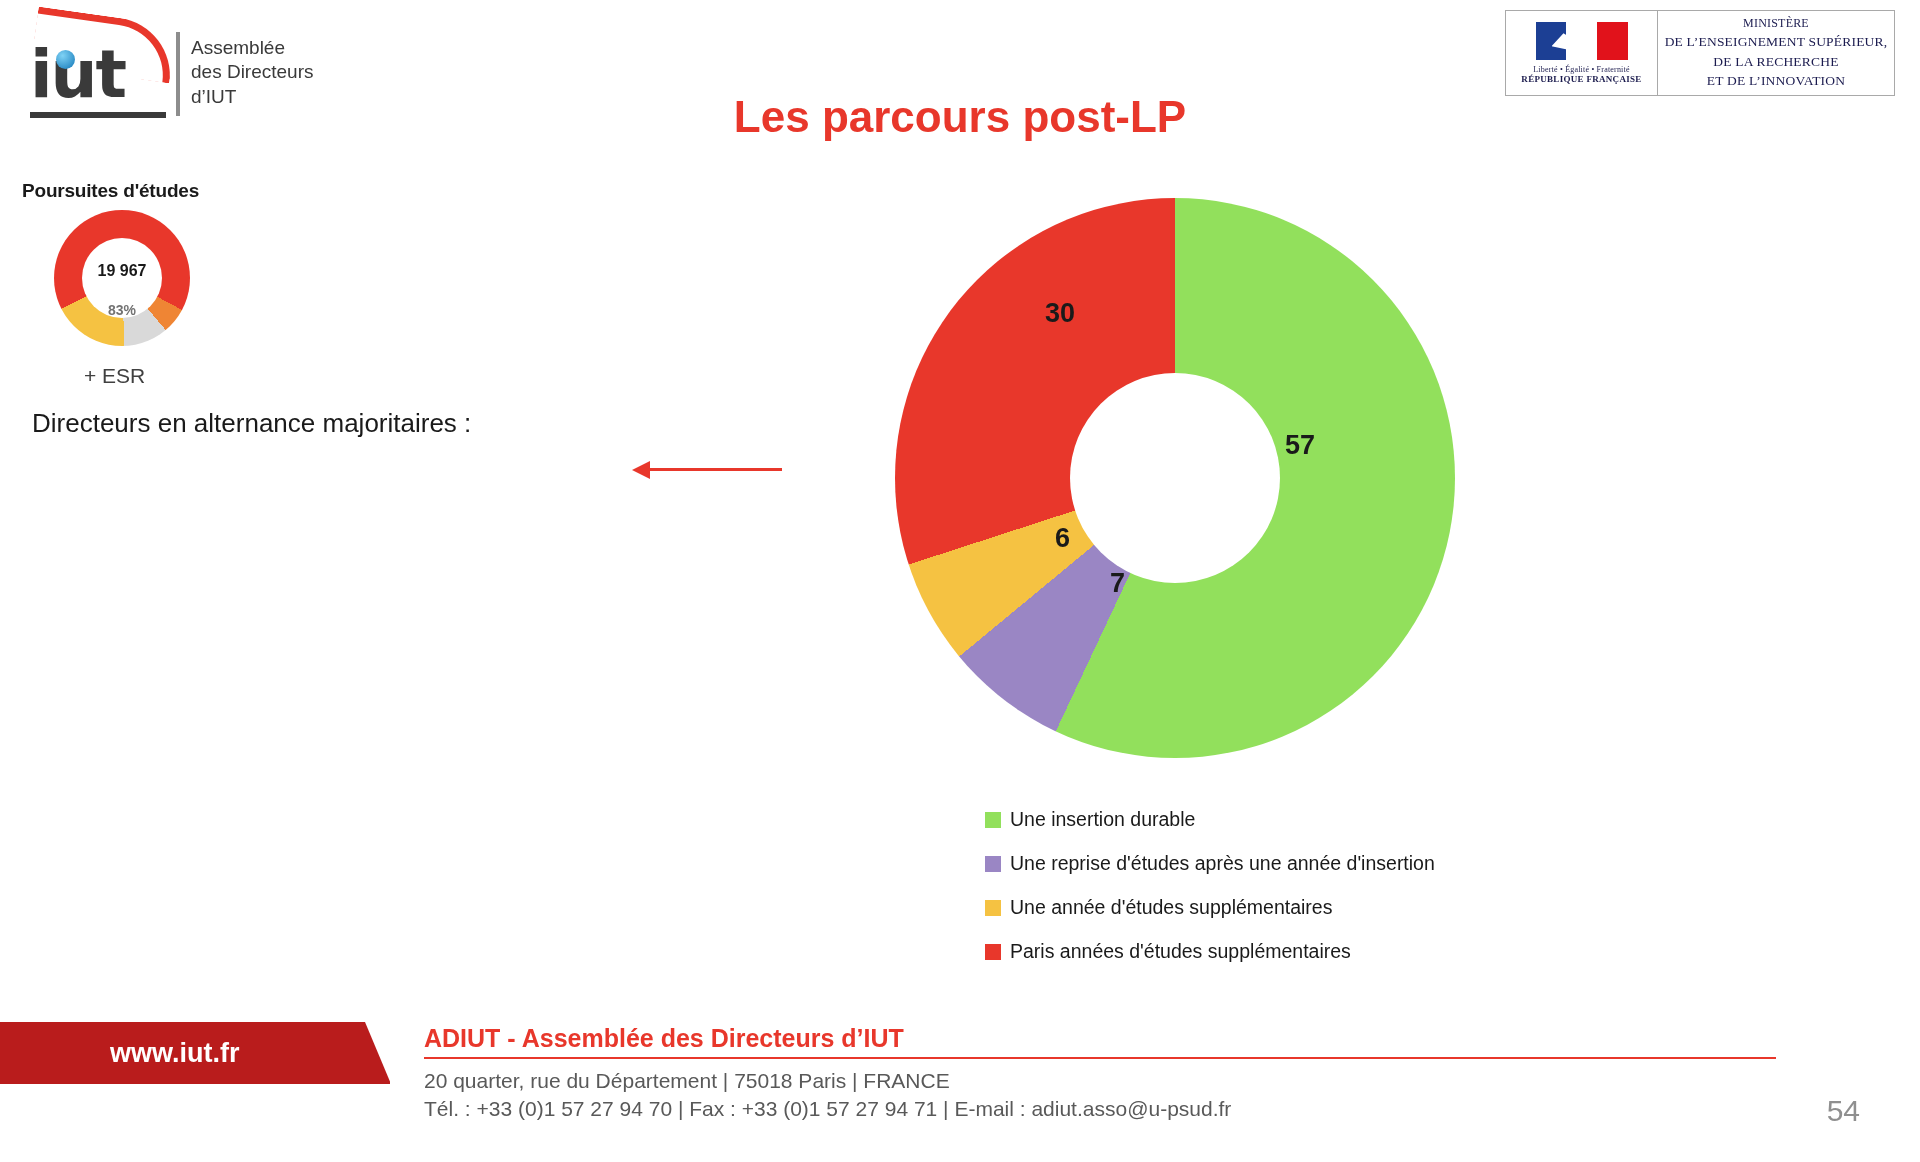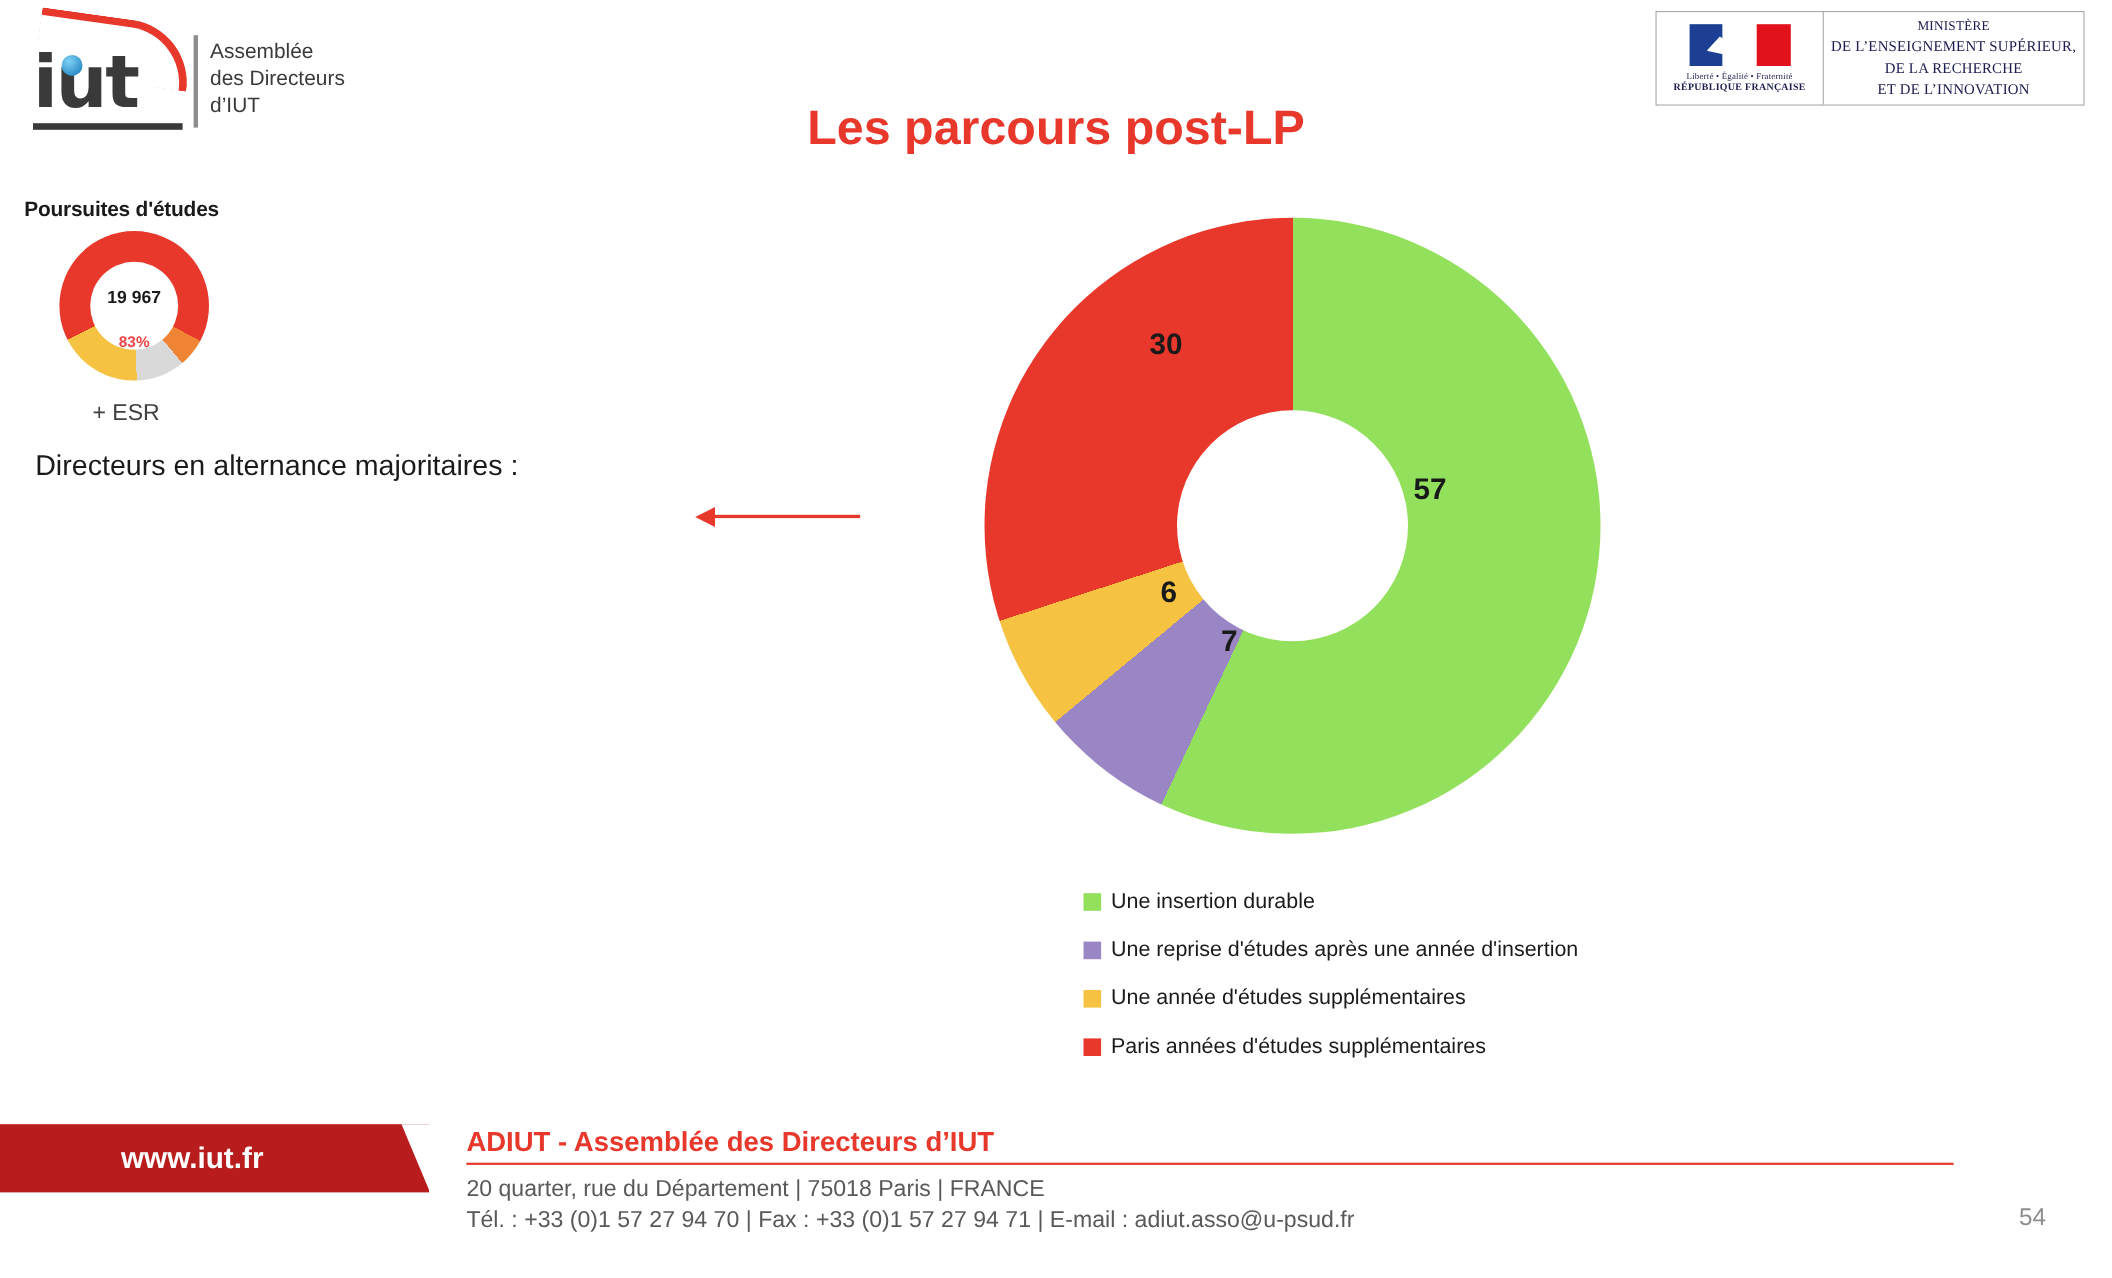--- a/index.html
+++ b/index.html
@@ -190,21 +190,21 @@
     color: #1a1a1a;
     z-index: 3;
   }
   .mini-pct {
     position: absolute;
     left: 38px; top: 92px;
     width: 60px;
     text-align: center;
     font-size: 14px;
     font-weight: bold;
-    color: #ef4444;
+    color: #737373;
     z-index: 3;
   }
   .mini-caption {
     margin-top: 46px;
     margin-left: 62px;
     font-size: 21px;
     color: #404040;
   }
 
   
@@ -356,21 +356,21 @@
     margin-bottom: 8px;
   }
   .footer-line {
     font-size: 21px;
     color: #595959;
     line-height: 1.35;
   }
   .page-num {
     position: absolute;
     right: 60px; top: 1094px;
-    font-size: 22px;
+    font-size: 30px;
     color: #8f8f8f;
   }
 </style>
 </head>
 <body>
 
 <div class="slide">
 
   <div class="iut-logo">
     <div class="swoosh"></div>

